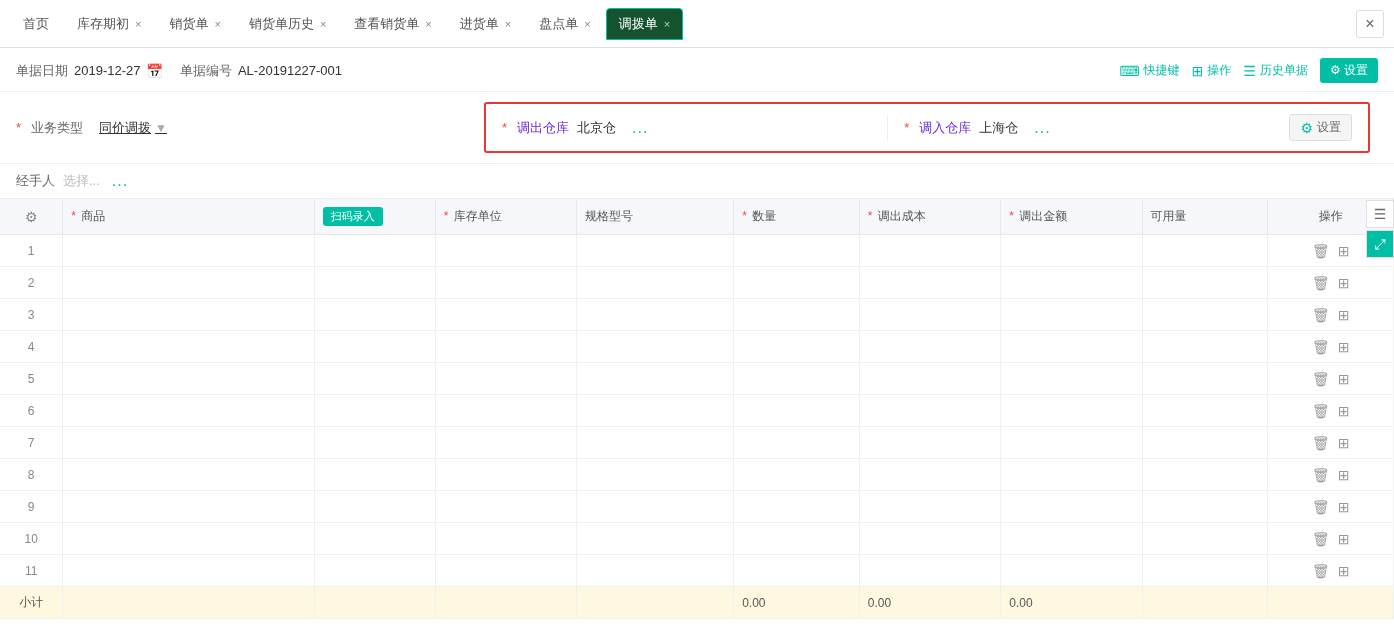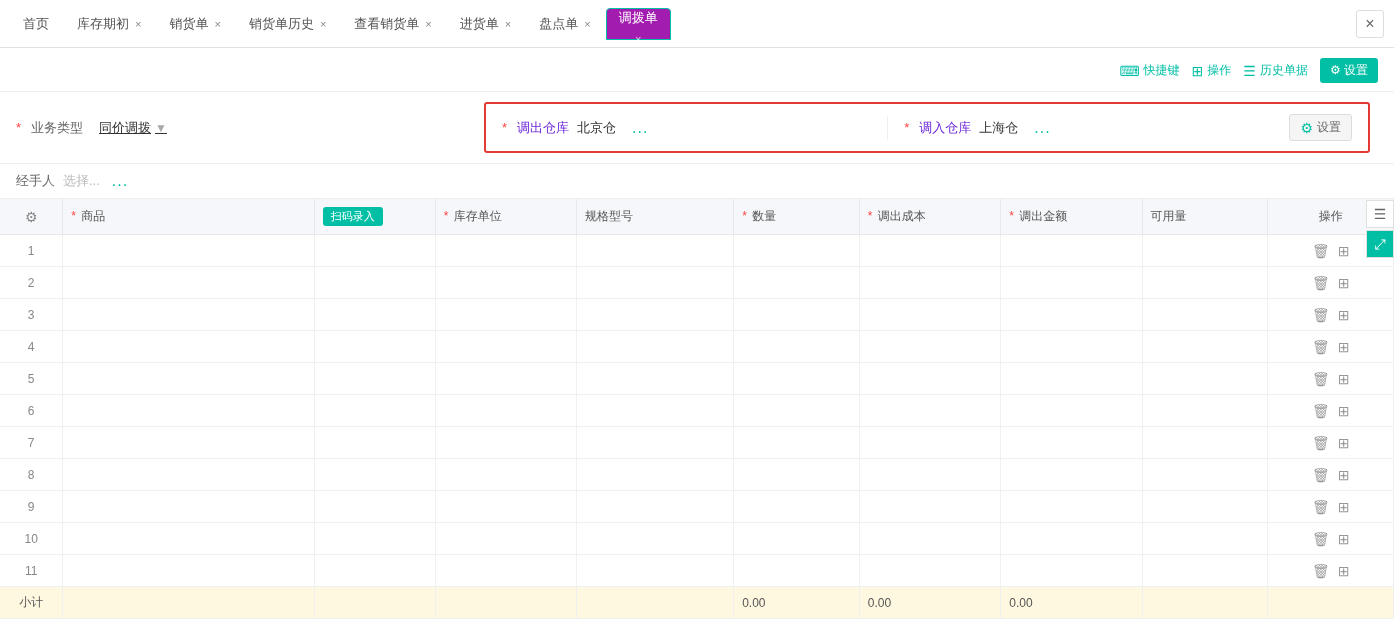--- a/index.html
+++ b/index.html
@@ -9,21 +9,21 @@
     .tab-bar {
       display: flex; align-items: center; background: #fff; border-bottom: 1px solid #e0e0e0;
       height: 48px; padding: 0 10px; gap: 2px;
     }
     .tab {
       display: flex; align-items: center; padding: 0 12px; height: 32px;
       border-radius: 4px 4px 0 0; cursor: pointer; font-size: 13px; color: #555;
       white-space: nowrap; gap: 6px; border: 1px solid transparent;
     }
     .tab.active {
-      background: #a21caf; color: #fff; border-color: #00bfa5; flex-direction: column;
+      background: #14532d; color: #fff; border-color: #00bfa5;
     }
     .tab .tab-close { font-size: 11px; color: inherit; opacity: 0.7; cursor: pointer; }
     .tab.active .tab-close { color: #fff; }
     .tab-bar-close {
       margin-left: auto; width: 28px; height: 28px; display: flex; align-items: center;
       justify-content: center; cursor: pointer; color: #666; font-size: 16px; border: 1px solid #ddd; border-radius: 3px;
     }
 
     
     .main-content {
@@ -181,20 +181,31 @@
   <div class="tab active">
     <span>调拨单</span>
     <span class="tab-close">×</span>
   </div>
   <div class="tab-bar-close">×</div>
 </div>
 
 <div class="main-content">
 
   <div class="form-header">
+    <div class="form-header-left">
+      <div class="form-field">
+        <span class="form-field-label">单据日期</span>
+        <span class="form-field-value">2019-12-27</span>
+        <span class="date-icon">📅</span>
+      </div>
+      <div class="form-field">
+        <span class="form-field-label">单据编号</span>
+        <span class="form-field-value">AL-20191227-001</span>
+      </div>
+    </div>
     <div class="header-actions">
       <div class="header-action-item">
         <span class="header-action-icon">⌨</span>
         <span>快捷键</span>
       </div>
       <div class="header-action-item">
         <span class="header-action-icon">⊞</span>
         <span>操作</span>
       </div>
       <div class="header-action-item">

